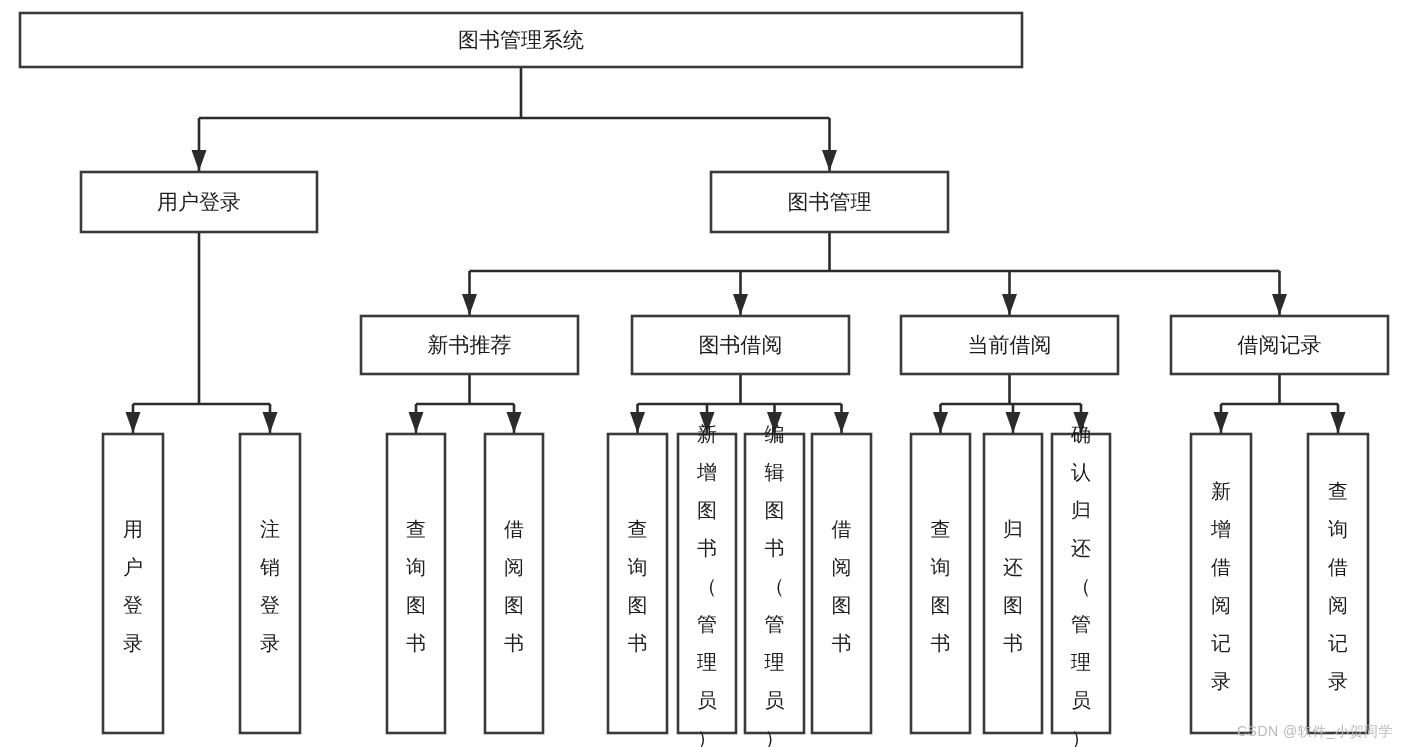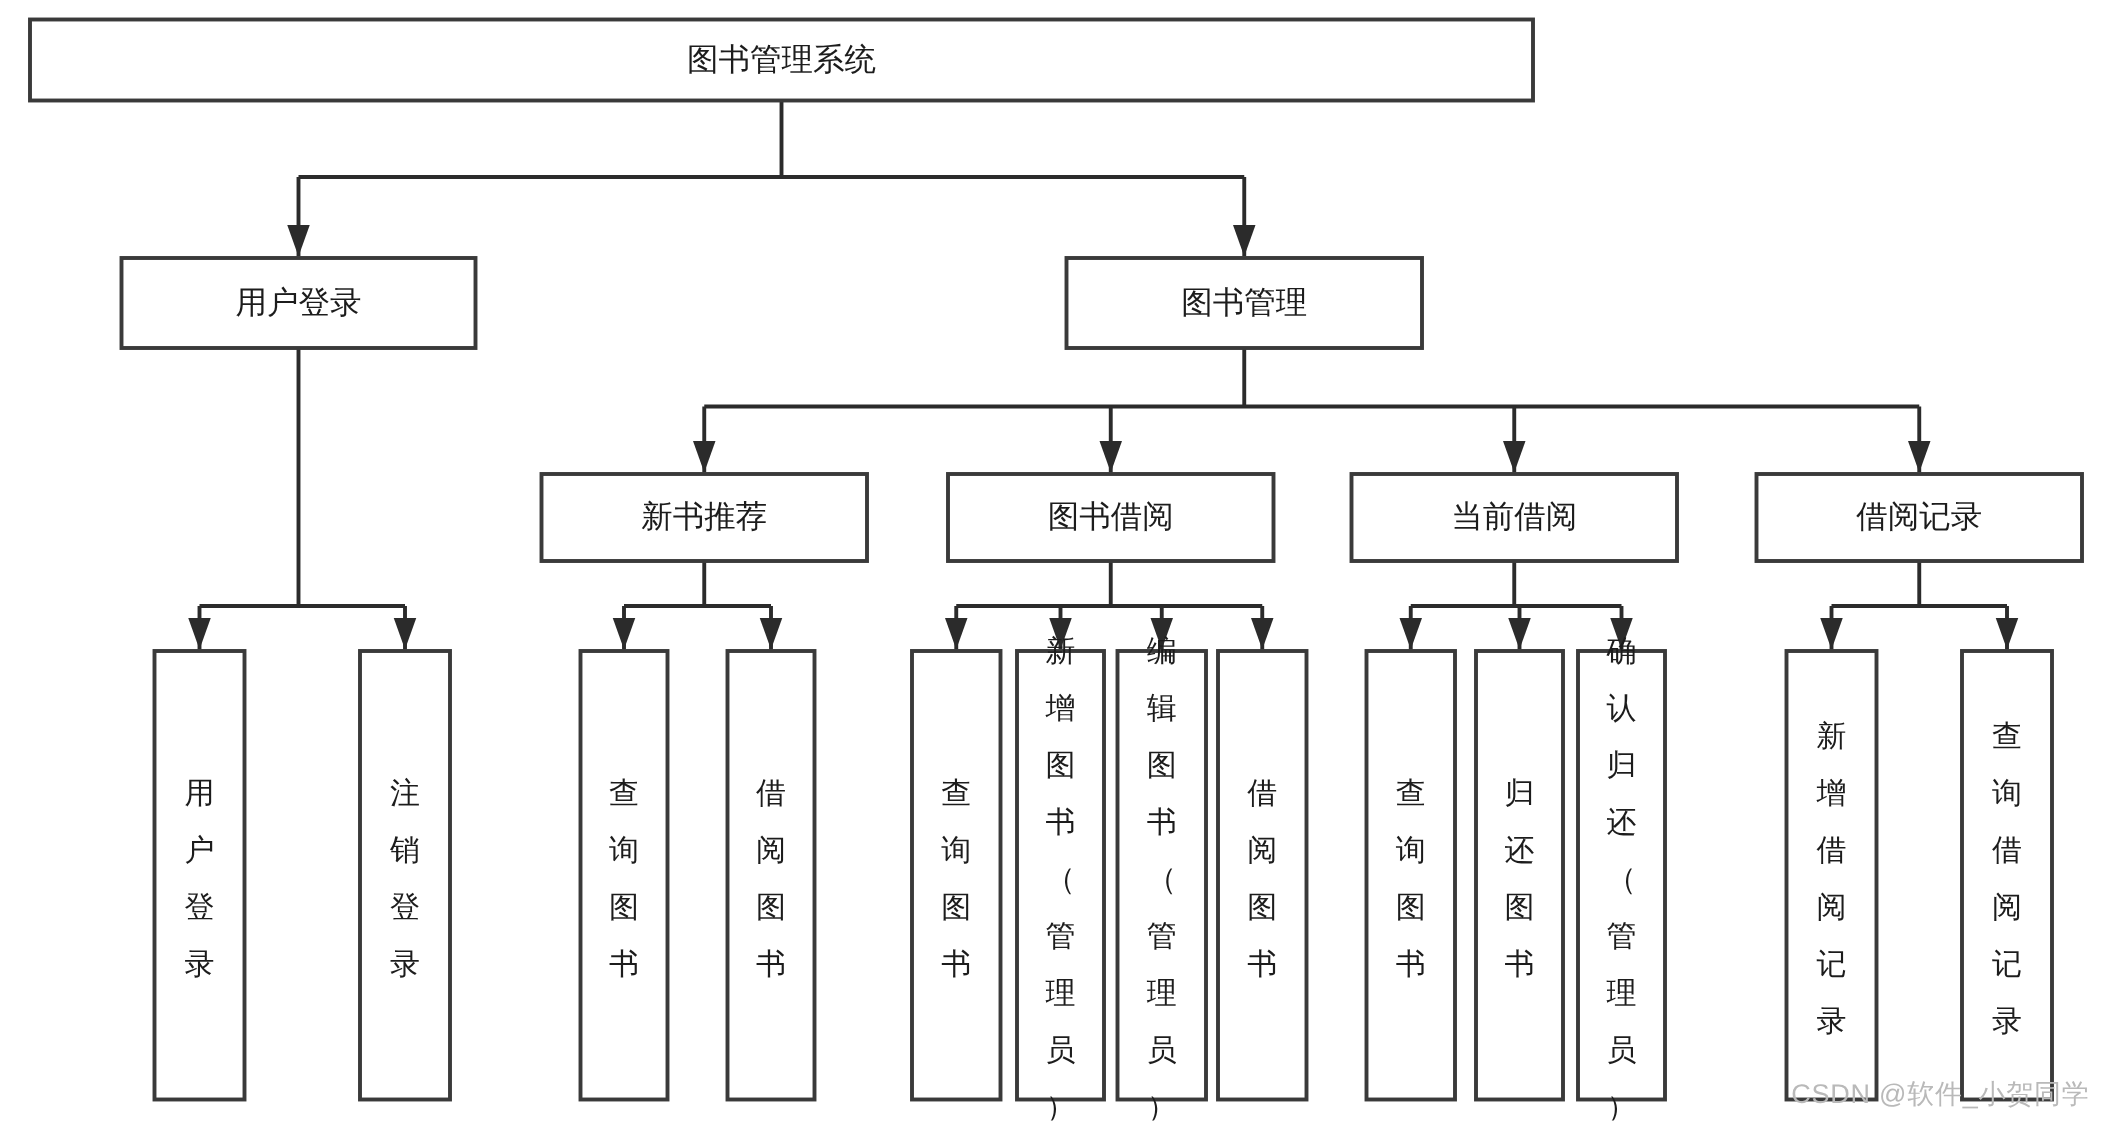--- a/index.html
+++ b/index.html
@@ -53,21 +53,21 @@
     font-family: "Liberation Sans", "DejaVu Sans", sans-serif;
     font-size: 20px;
     fill: #1c1c1c;
     text-anchor: middle;
   }
   .watermark {
     position: absolute;
     right: 12px;
     bottom: 6px;
     font-family: "Liberation Sans", "DejaVu Sans", sans-serif;
-    font-size: 18px;
+    font-size: 14px;
     color: #b9b9b9;
     white-space: nowrap;
     letter-spacing: 0.5px;
   }
 </style>
 </head>
 <body>
 
 <div id="diagram-root">
   <svg id="flow" viewBox="0 0 1405 747">

